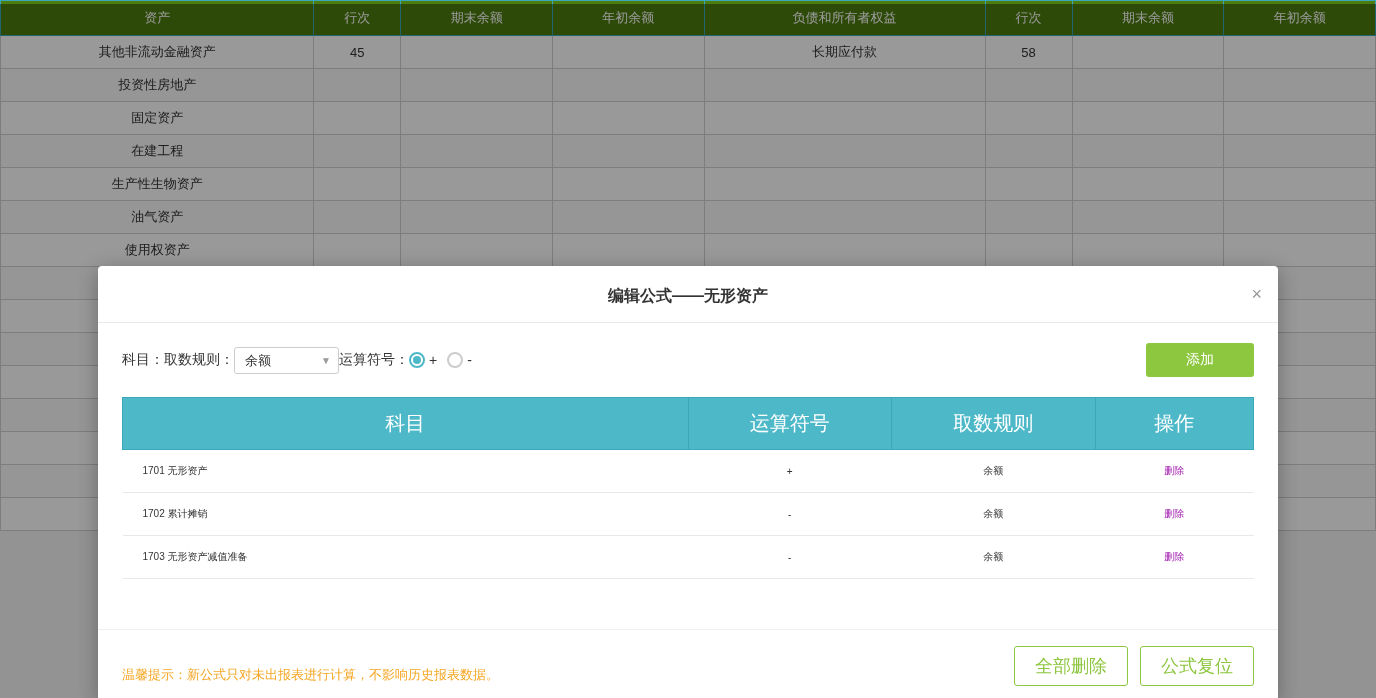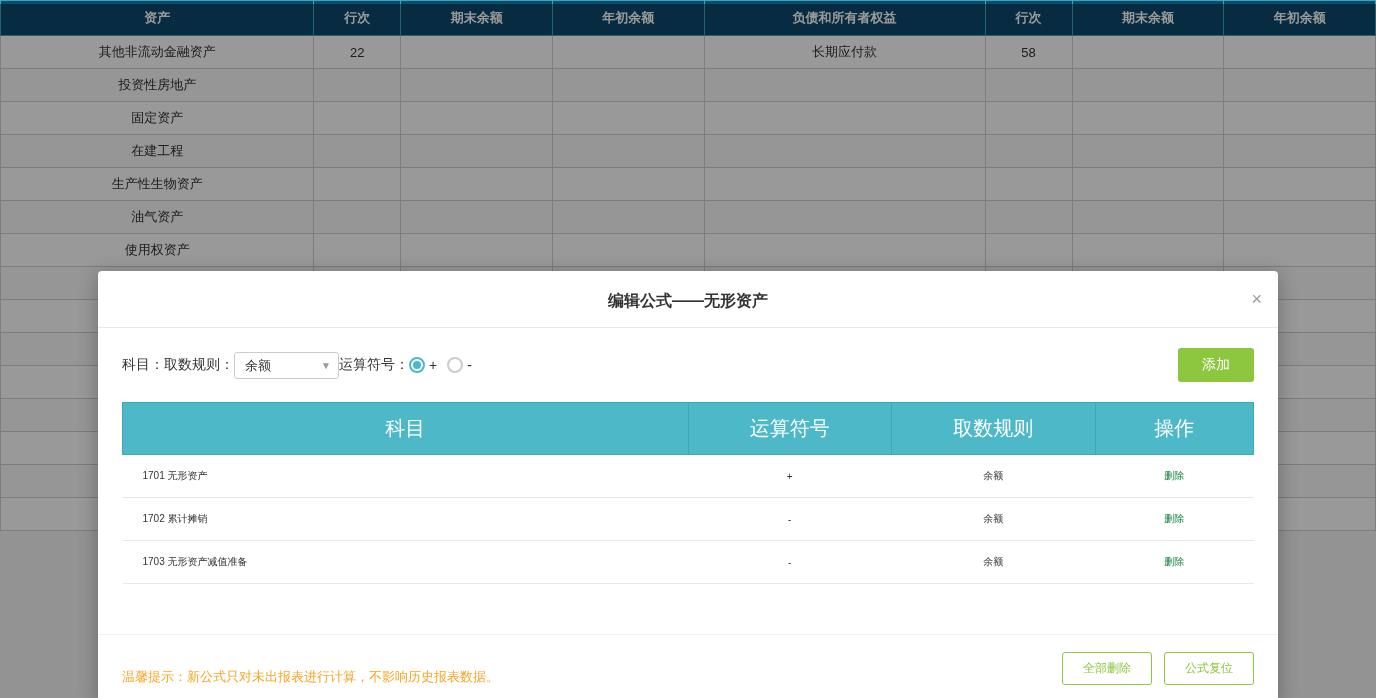--- a/index.html
+++ b/index.html
@@ -20,26 +20,26 @@
       background: #f5f5f5;
       position: absolute;
       top: 0; left: 0;
     }
     .bg-table {
       width: 100%;
       border-collapse: collapse;
       font-size: 13px;
     }
     .bg-table th {
-      background: #0c4a6e;
+      background: #4d7c0f;
       color: #fff;
       text-align: center;
       padding: 8px 4px;
       border: 1px solid #3aa8b8;
-      font-weight: bold;
+      font-weight: normal;
     }
     .bg-table td {
       text-align: center;
       padding: 7px 4px;
       border: 1px solid #d0d0d0;
       color: #333;
       background: #fff;
     }
     .bg-table tr:nth-child(even) td {
       background: #fafafa;
@@ -178,21 +178,21 @@
     .radio-text {
       font-size: 14px;
       color: #333;
     }
 
     .btn-add {
       background: #8dc63f;
       color: #fff;
       border: none;
       border-radius: 3px;
-      padding: 8px 24px;
+      padding: 8px 40px;
       font-size: 14px;
       cursor: pointer;
       margin-left: auto;
     }
 
     
     .data-table {
       width: 100%;
       border-collapse: collapse;
       margin-bottom: 30px;
@@ -210,21 +210,21 @@
       text-align: center;
       padding: 14px 8px;
       border-bottom: 1px solid #e8e8e8;
       color: #333;
       font-size: 10px;
     }
     .data-table tbody tr:last-child td {
       border-bottom: 1px solid #e8e8e8;
     }
     .delete-link {
-      color: #15803d;
+      color: #a21caf;
       cursor: pointer;
       text-decoration: none;
     }
 
     
     .modal-footer {
       padding: 16px 24px;
       display: flex;
       align-items: center;
       justify-content: space-between;
@@ -238,21 +238,21 @@
     .footer-btns {
       display: flex;
       gap: 12px;
     }
     .btn-outline {
       background: #fff;
       border: 1px solid #8dc63f;
       color: #8dc63f;
       border-radius: 3px;
       padding: 7px 20px;
-      font-size: 12px;
+      font-size: 18px;
       cursor: pointer;
     }
 
     .col-subject { width: 50%; }
     .col-operator { width: 18%; }
     .col-rule { width: 18%; }
     .col-action { width: 14%; }
   </style>
 </head>
 <body>
@@ -267,21 +267,21 @@
         <th>年初余额</th>
         <th>负债和所有者权益</th>
         <th>行次</th>
         <th>期末余额</th>
         <th>年初余额</th>
       </tr>
     </thead>
     <tbody id="bg-tbody">
     <tr>
           <td>其他非流动金融资产</td>
-          <td>22</td>
+          <td>45</td>
           <td></td>
           <td></td>
           <td>长期应付款</td>
           <td>58</td>
           <td></td>
           <td></td>
         </tr>
         <tr>
           <td>投资性房地产</td>
           <td></td>

